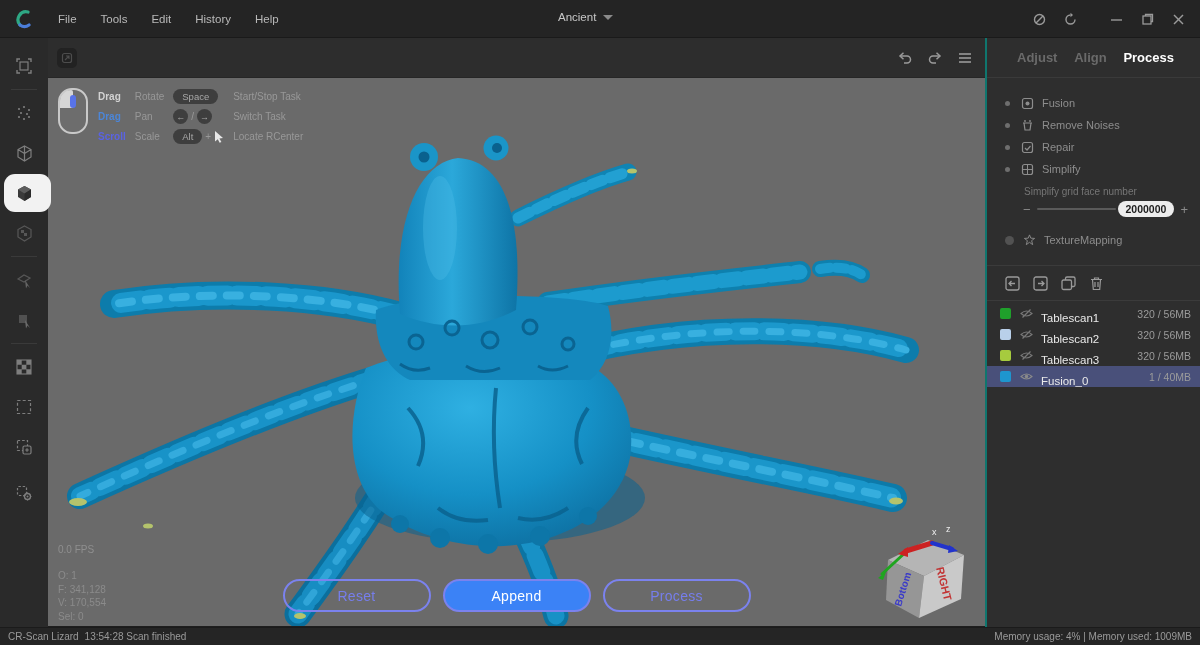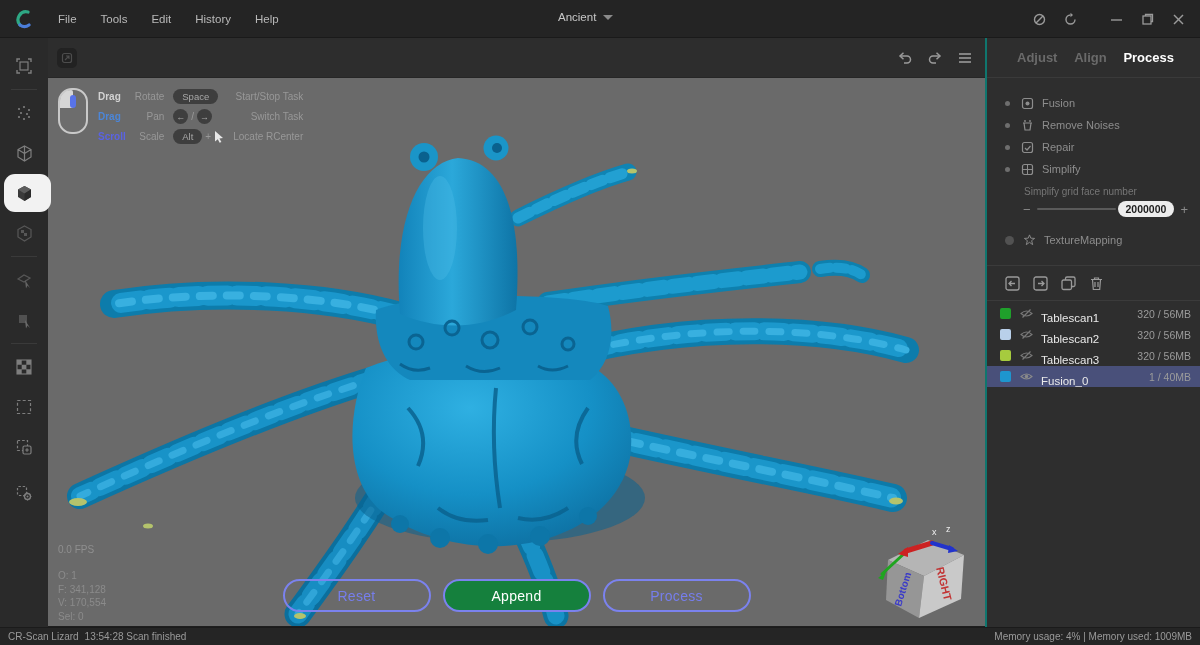--- a/index.html
+++ b/index.html
@@ -46,34 +46,34 @@
   .model-svg { position:absolute; left:0; top:0; }
 
   
   .hints { position:absolute; left:10px; top:8px; display:flex; gap:10px; font-size:10px; }
   .mouse-icon { width:30px; height:46px; border:2px solid #c9c9c9; border-radius:14px; position:relative; margin-top:2px; background:rgba(120,120,120,.25); }
   .mouse-icon .lbtn { position:absolute; left:0; top:0; width:13px; height:18px; background:#d6d6d6; border-radius:12px 2px 0 0; }
   .mouse-icon .wheel { position:absolute; left:10px; top:5px; width:6px; height:13px; background:#5873e8; border-radius:3px; }
   .hint-grid { display:grid; grid-template-columns:auto auto auto auto; column-gap:9px; row-gap:5px; align-items:center; margin-top:3px; }
   .hkey { font-weight:bold; color:#d2d2d2; }
   .hkey.blue { color:#4c86d8; } .hkey.indigo { color:#5a63e2; }
-  .haction { color:#989898;text-align:right; }
+  .haction { color:#989898; }
   .kbadge { background:#3e3e3e; color:#a8a8a8; border-radius:9px; padding:2px 9px; font-size:9.5px; text-align:center; }
   .kcircle { width:15px; height:15px; background:#3e3e3e; color:#a8a8a8; border-radius:50%; display:inline-flex; align-items:center; justify-content:center; font-size:9px; }
   .keycell { display:flex; align-items:center; gap:3px; justify-content:flex-start; color:#989898; }
 
   
   .fps { position:absolute; left:10px; top:466px; color:#8f8f8f; font-size:10px; }
   .stats { position:absolute; left:10px; top:491px; color:#8b8b8b; font-size:10px; line-height:13.5px; }
 
   
   .vbtn-row { position:absolute; left:0; right:0; bottom:14px; display:flex; justify-content:center; gap:12px; }
   .vbtn { width:148px; height:33px; border-radius:17px; font-size:14px; font-weight:normal; display:flex; align-items:center; justify-content:center; letter-spacing:.3px; }
   .vbtn.outline { border:2px solid #7b82ee; color:#767eec; background:transparent; }
-  .vbtn.filled { background:#15803d; color:#fff; border:2px solid #7b82ee; }
+  .vbtn.filled { background:#3b82f6; color:#fff; border:2px solid #7b82ee; }
 
   .navcube { position:absolute; left:822px; top:432px; }
 
   
   .rightpanel { width:215px; background:#2e2e2e; border-left:2px solid #0f766e; display:flex; flex-direction:column; }
   .rp-tabs { height:40px; display:flex; align-items:center; justify-content:space-between; padding:0 26px 0 30px; border-bottom:1px solid #3a3a3a; }
   .rp-tab { font-size:13px; font-weight:bold; color:#6a6a6a; }
   .rp-tab.active { color:#fff; }
   .rp-body { padding:14px 0 0 0; }
   .p-row { display:flex; align-items:center; height:22px; padding-left:18px; }

